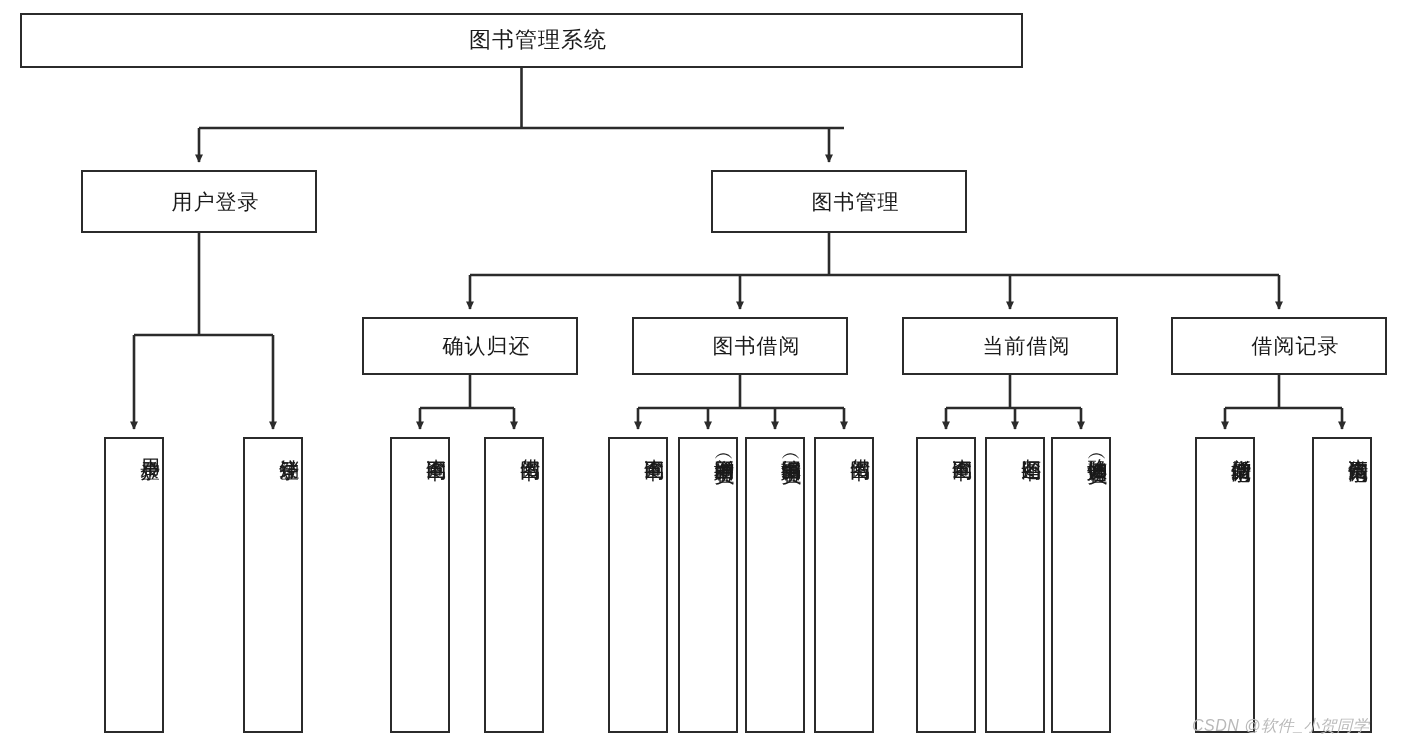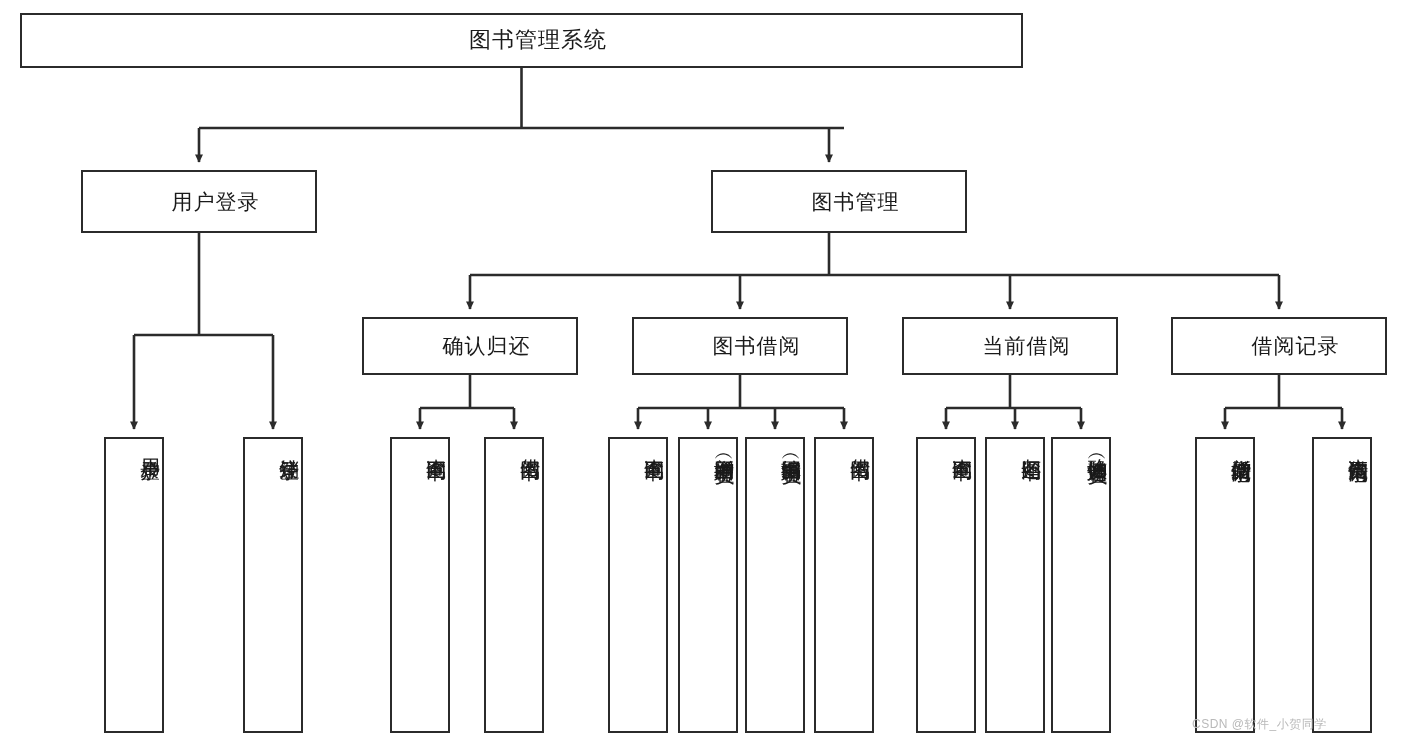--- a/index.html
+++ b/index.html
@@ -38,25 +38,26 @@
     writing-mode:vertical-rl;
     text-orientation:upright;
     -webkit-text-orientation:upright;
     white-space:nowrap;
     display:block;
     text-align:start;
   }
   .node.root{font-size:22px;}
   .watermark{
     position:absolute;
-    font-size:12px;
+    font-size:16px;
     color:#b9b9b9;
     letter-spacing:0.5px;
     white-space:nowrap;
     pointer-events:none;
+    font-style:italic;
   }
 </style>
 </head>
 <body>
 
 <div id="diagram-root">
 
   <svg id="edges" viewBox="0 0 1405 747" preserveAspectRatio="none">
     <defs>
       <marker id="arrowhead" markerWidth="9" markerHeight="9" refX="7.6" refY="4.2" orient="auto" markerUnits="userSpaceOnUse">

